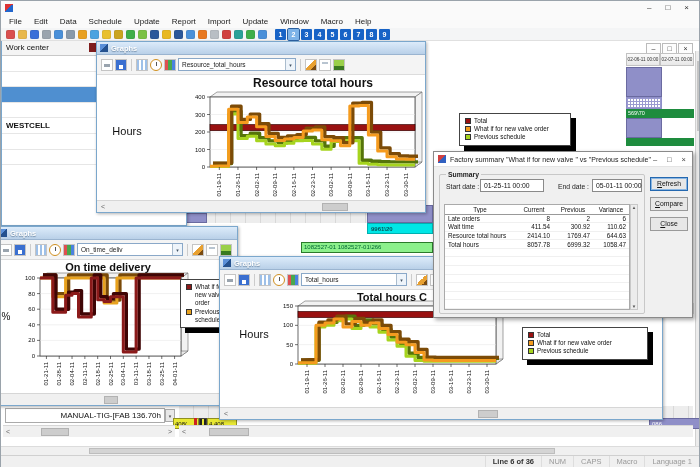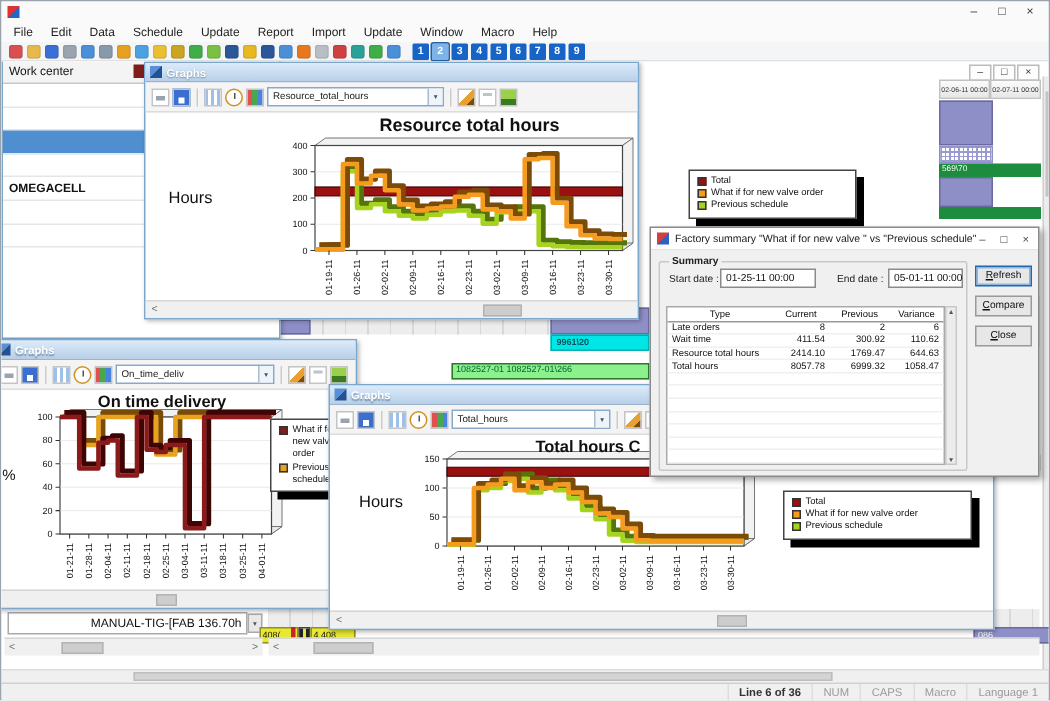--- a/index.html
+++ b/index.html
@@ -221,21 +221,21 @@
           </div>
           <div class="msrow selected">
             <div></div>
             <div>OM-#4</div>
           </div>
           <div class="msrow">
             <div></div>
             <div>SNK1---PA</div>
           </div>
           <div class="msrow">
-            <div>OMEGACELL</div>
+            <div>WESTCELL</div>
             <div></div>
           </div>
           <div class="msrow">
             <div></div>
             <div>NIIGATA-</div>
           </div>
           <div class="msrow">
             <div></div>
             <div>NIIGATA-</div>
           </div>

